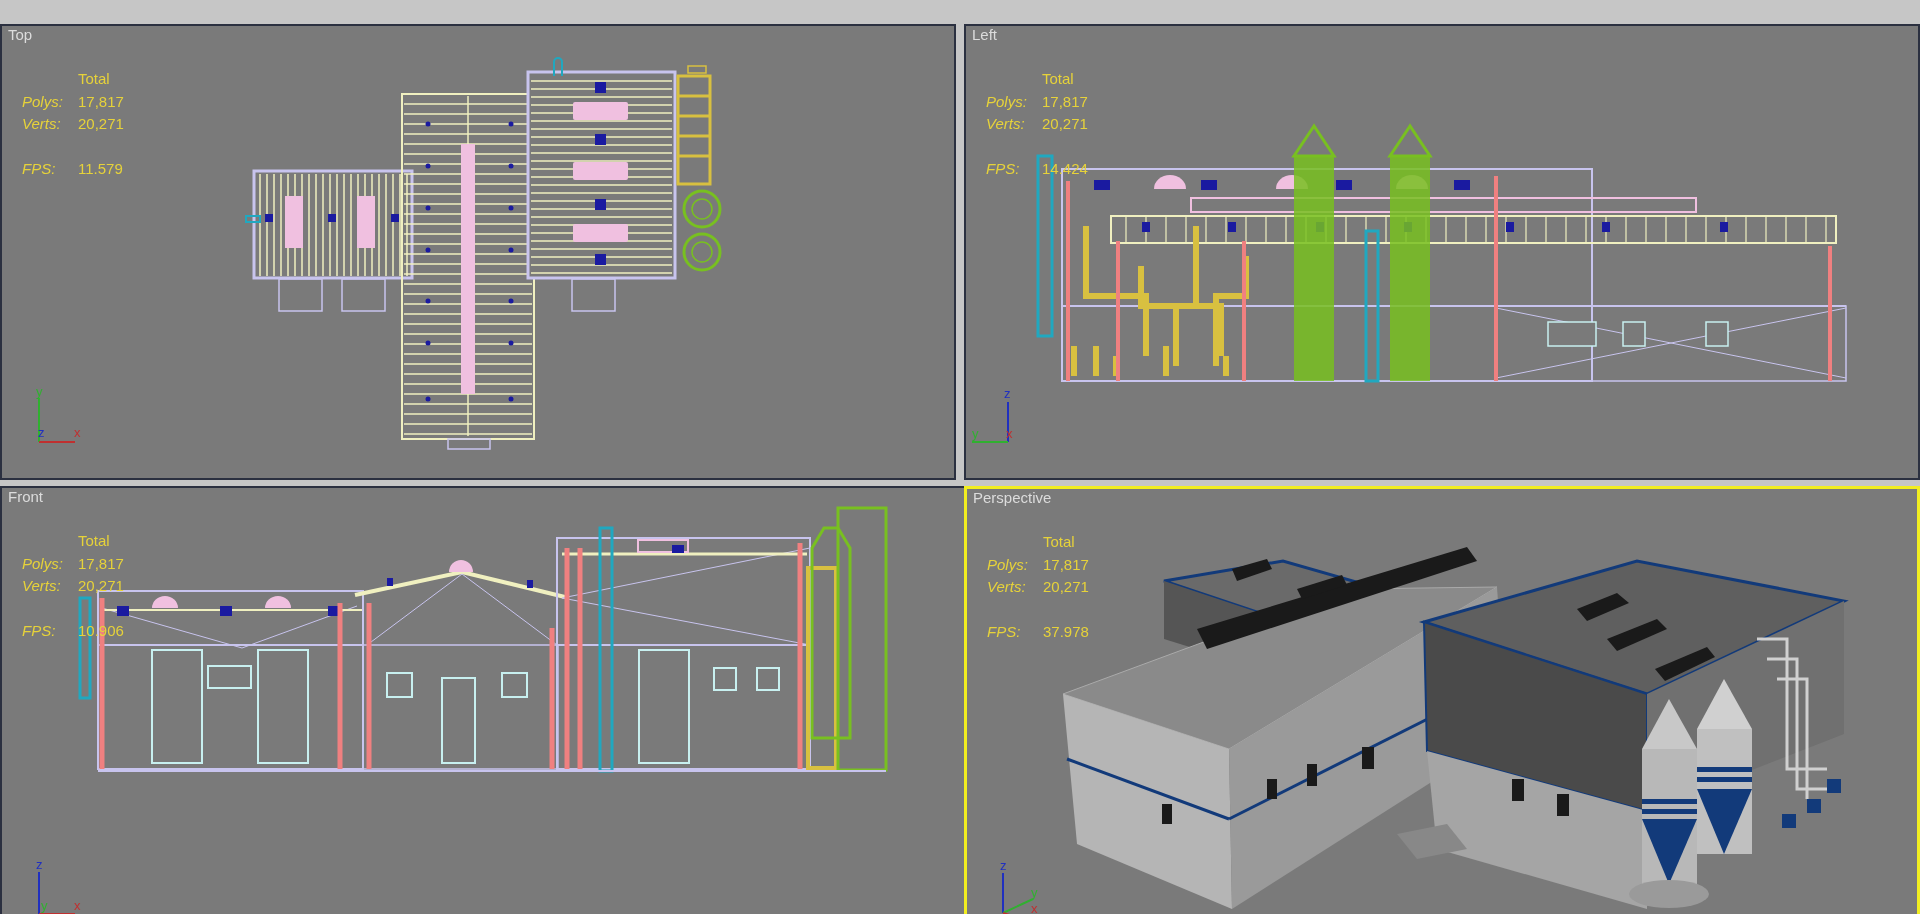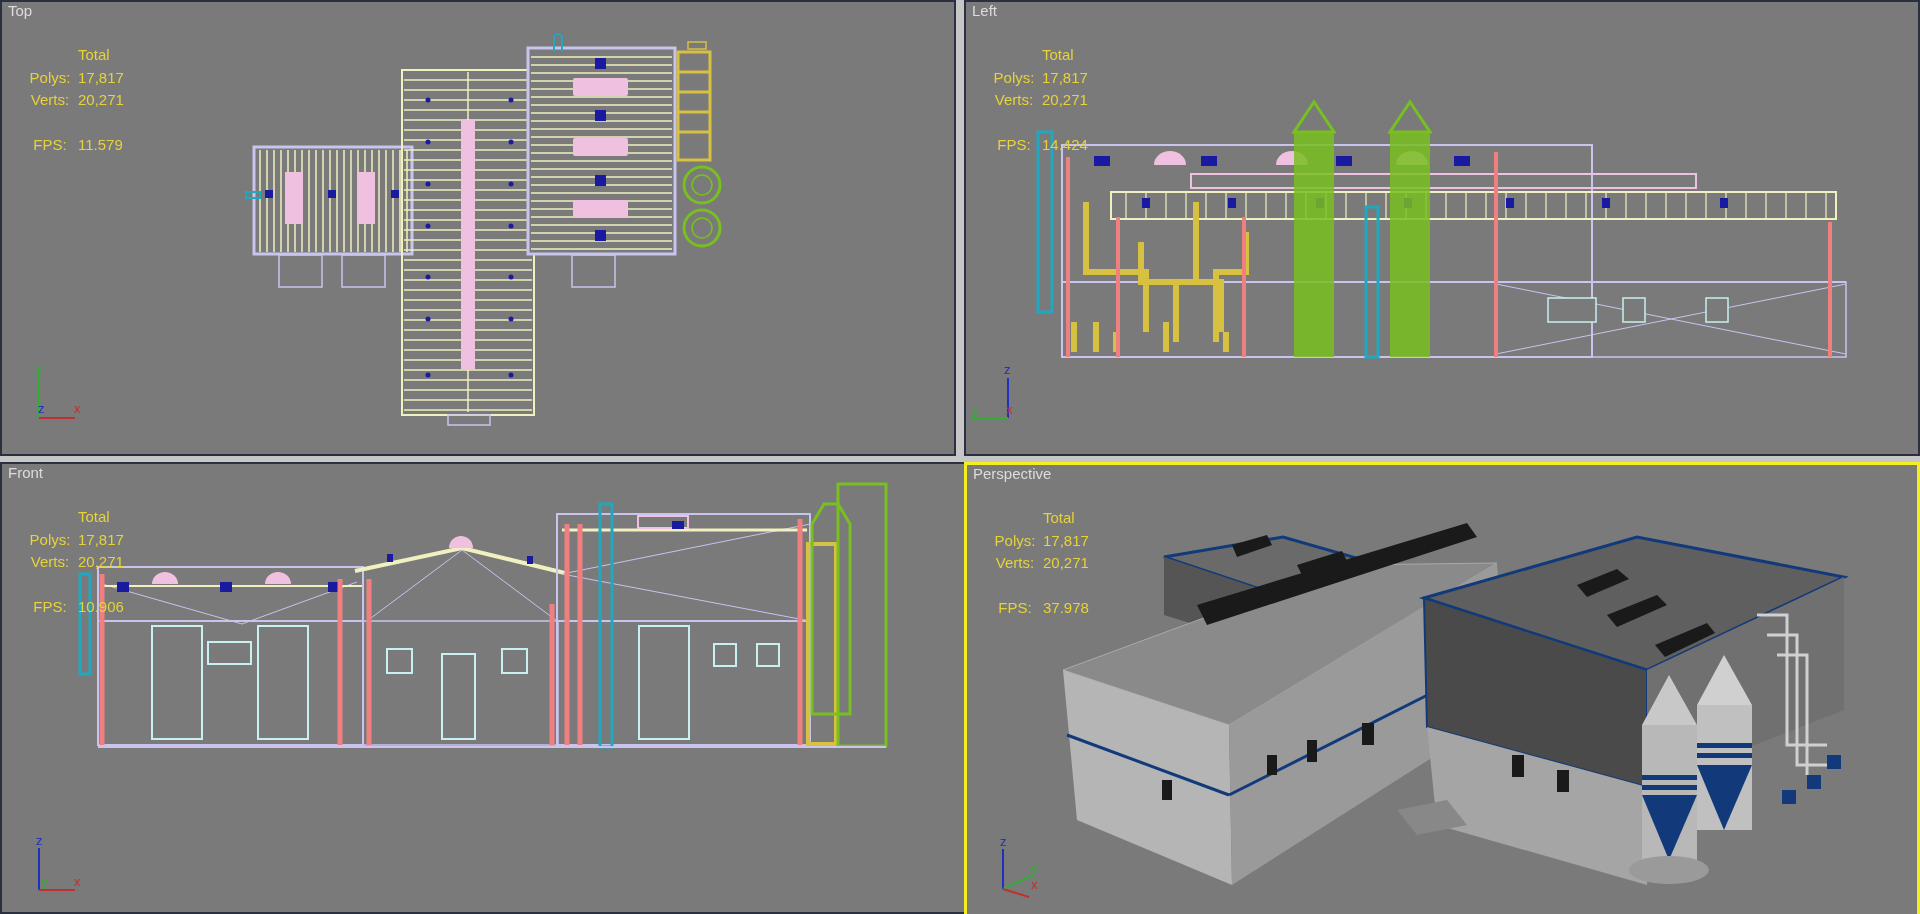--- a/index.html
+++ b/index.html
@@ -8,37 +8,38 @@
     background:#c6c6c6;
     font-family:"Liberation Sans", sans-serif;
     position:relative;
   }
   .viewport {
     position:absolute;
     background:#7a7a7a;
     box-sizing:border-box;
     border:2px solid #2b3040;
     overflow:hidden;
+    margin-top:24px;
   }
   .viewport.active { border:3px solid #f2ee20; }
   #vp-top   { left:0;     top:0;   width:956px; height:456px; }
   #vp-left  { left:964px; top:0;   width:956px; height:456px; }
   #vp-front { left:0;     top:462px; width:1068px; height:452px; }
   #vp-persp { left:964px; top:462px; width:956px; height:528px; }
 
   .vp-label {
     position:absolute; left:6px; top:0px;
     color:#dcdcdc; font-size:15px; cursor:pointer;
   }
   .stats {
     position:absolute; left:20px; top:42px;
-    color:#e6d23a; font-size:15px; line-height:22.5px;text-align:center;
+    color:#e6d23a; font-size:15px; line-height:22.5px;
   }
   .stats .row { display:flex; }
-  .stats .k { width:56px; }
+  .stats .k { width:56px;font-style:italic; }
   .stats .v { }
   .stats .gap { height:22px; }
   .scene { position:absolute; left:0; top:0; }
   .gizmo { position:absolute; }
   .gizmo text { font-family:"Liberation Sans", sans-serif; font-size:13px; }
 </style>
 </head>
 <body>
 
 <div class="viewport" id="vp-top">

